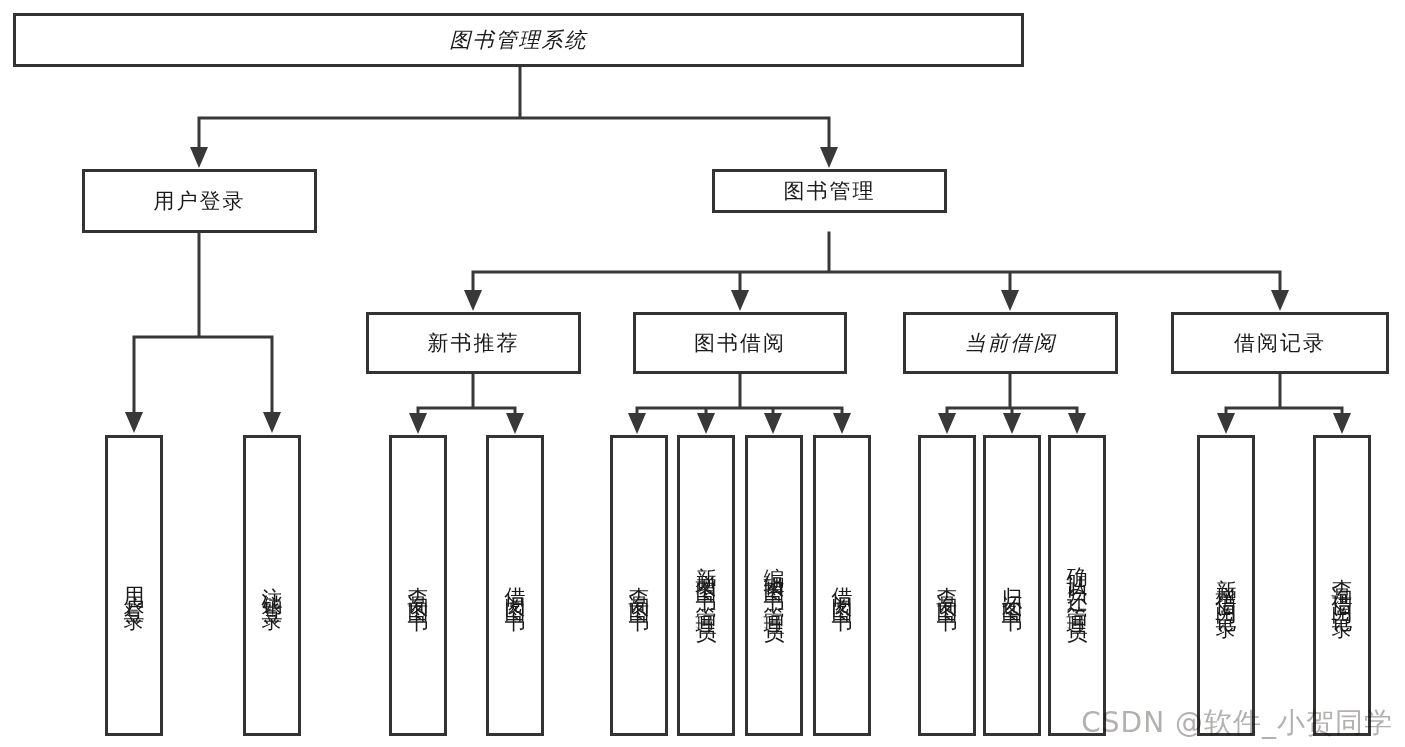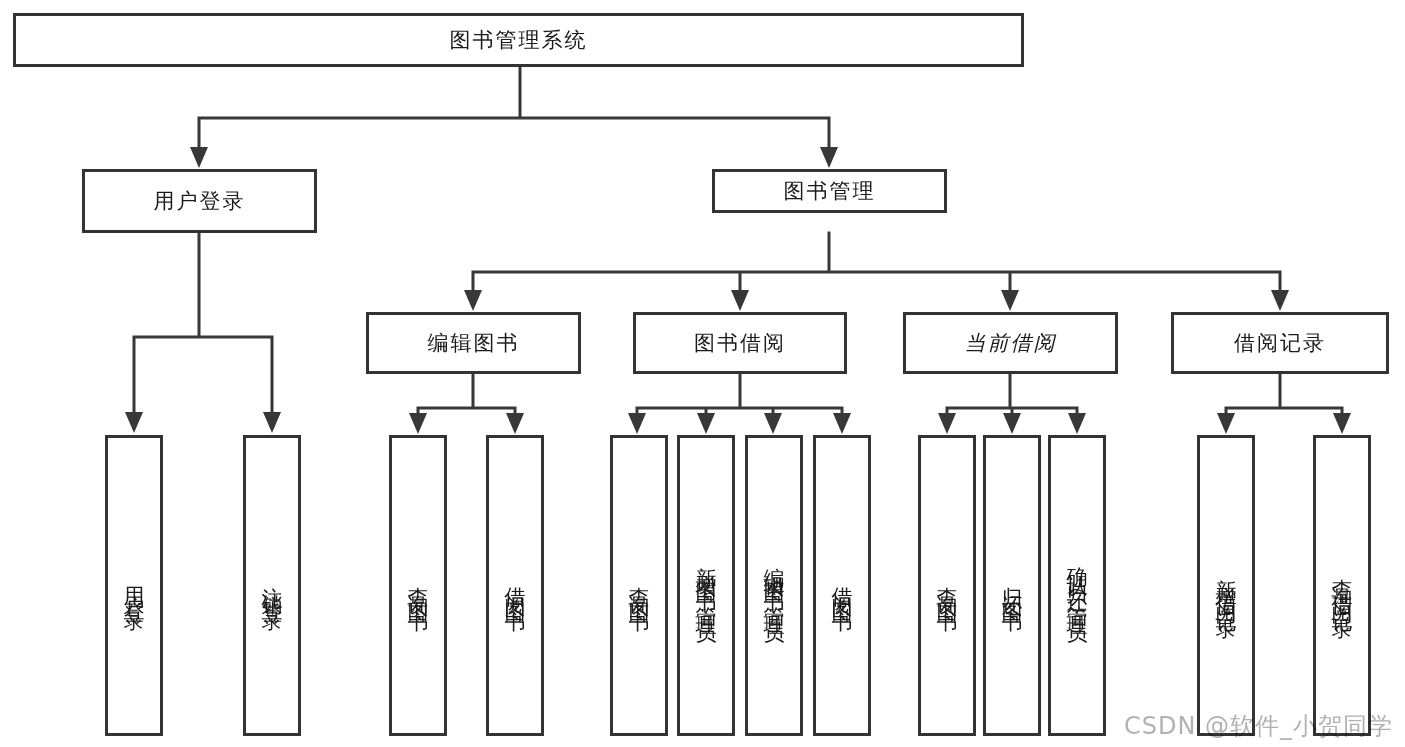--- a/index.html
+++ b/index.html
@@ -32,21 +32,21 @@
     display: flex;
     align-items: center;
     justify-content: center;
     z-index: 2;
   }
   .h-node {
     font-size: 21px;
     letter-spacing: 2px;
     white-space: nowrap;
   }
-  .node-root   { left: 13px;   top: 13px;  width: 1011px; height: 54px; }
+  .node-root   { left: 13px;   top: 13px;  width: 1011px; height: 54px; font-style: italic; }
   .node-l2-a   { left: 82px;   top: 169px; width: 235px;  height: 64px; }
   .node-l2-b   { left: 712px;  top: 169px; width: 235px;  height: 44px; }
   .node-l3-a   { left: 366px;  top: 312px; width: 215px;  height: 62px; }
   .node-l3-b   { left: 633px;  top: 312px; width: 214px;  height: 62px; }
   .node-l3-c   { left: 903px;  top: 312px; width: 215px;  height: 62px; font-style: italic; }
   .node-l3-d   { left: 1171px; top: 312px; width: 218px;  height: 62px; }
   .leaf {
     top: 435px;
     width: 58px;
     height: 301px;
@@ -69,21 +69,21 @@
   .leaf-8  { left: 813px; }
   .leaf-9  { left: 918px; }
   .leaf-10 { left: 983px; }
   .leaf-11 { left: 1048px; }
   .leaf-12 { left: 1197px; }
   .leaf-13 { left: 1313px; }
   .watermark {
     position: absolute;
     right: 12px;
     bottom: 5px;
-    font-size: 24px;
+    font-size: 28px;
     letter-spacing: 1px;
     color: #b5b0b0;
     mix-blend-mode: multiply;
     z-index: 3;
     white-space: nowrap;
   }
 </style>
 </head>
 <body>
 
@@ -114,21 +114,21 @@
   </div>
 
   <div class="node h-node node-l2-a">
     <span>用户登录</span>
   </div>
   <div class="node h-node node-l2-b">
     <span>图书管理</span>
   </div>
 
   <div class="node h-node node-l3-a">
-    <span>编辑图书</span>
+    <span>新书推荐</span>
   </div>
   <div class="node h-node node-l3-b">
     <span>图书借阅</span>
   </div>
   <div class="node h-node node-l3-c">
     <span>当前借阅</span>
   </div>
   <div class="node h-node node-l3-d">
     <span>借阅记录</span>
   </div>

